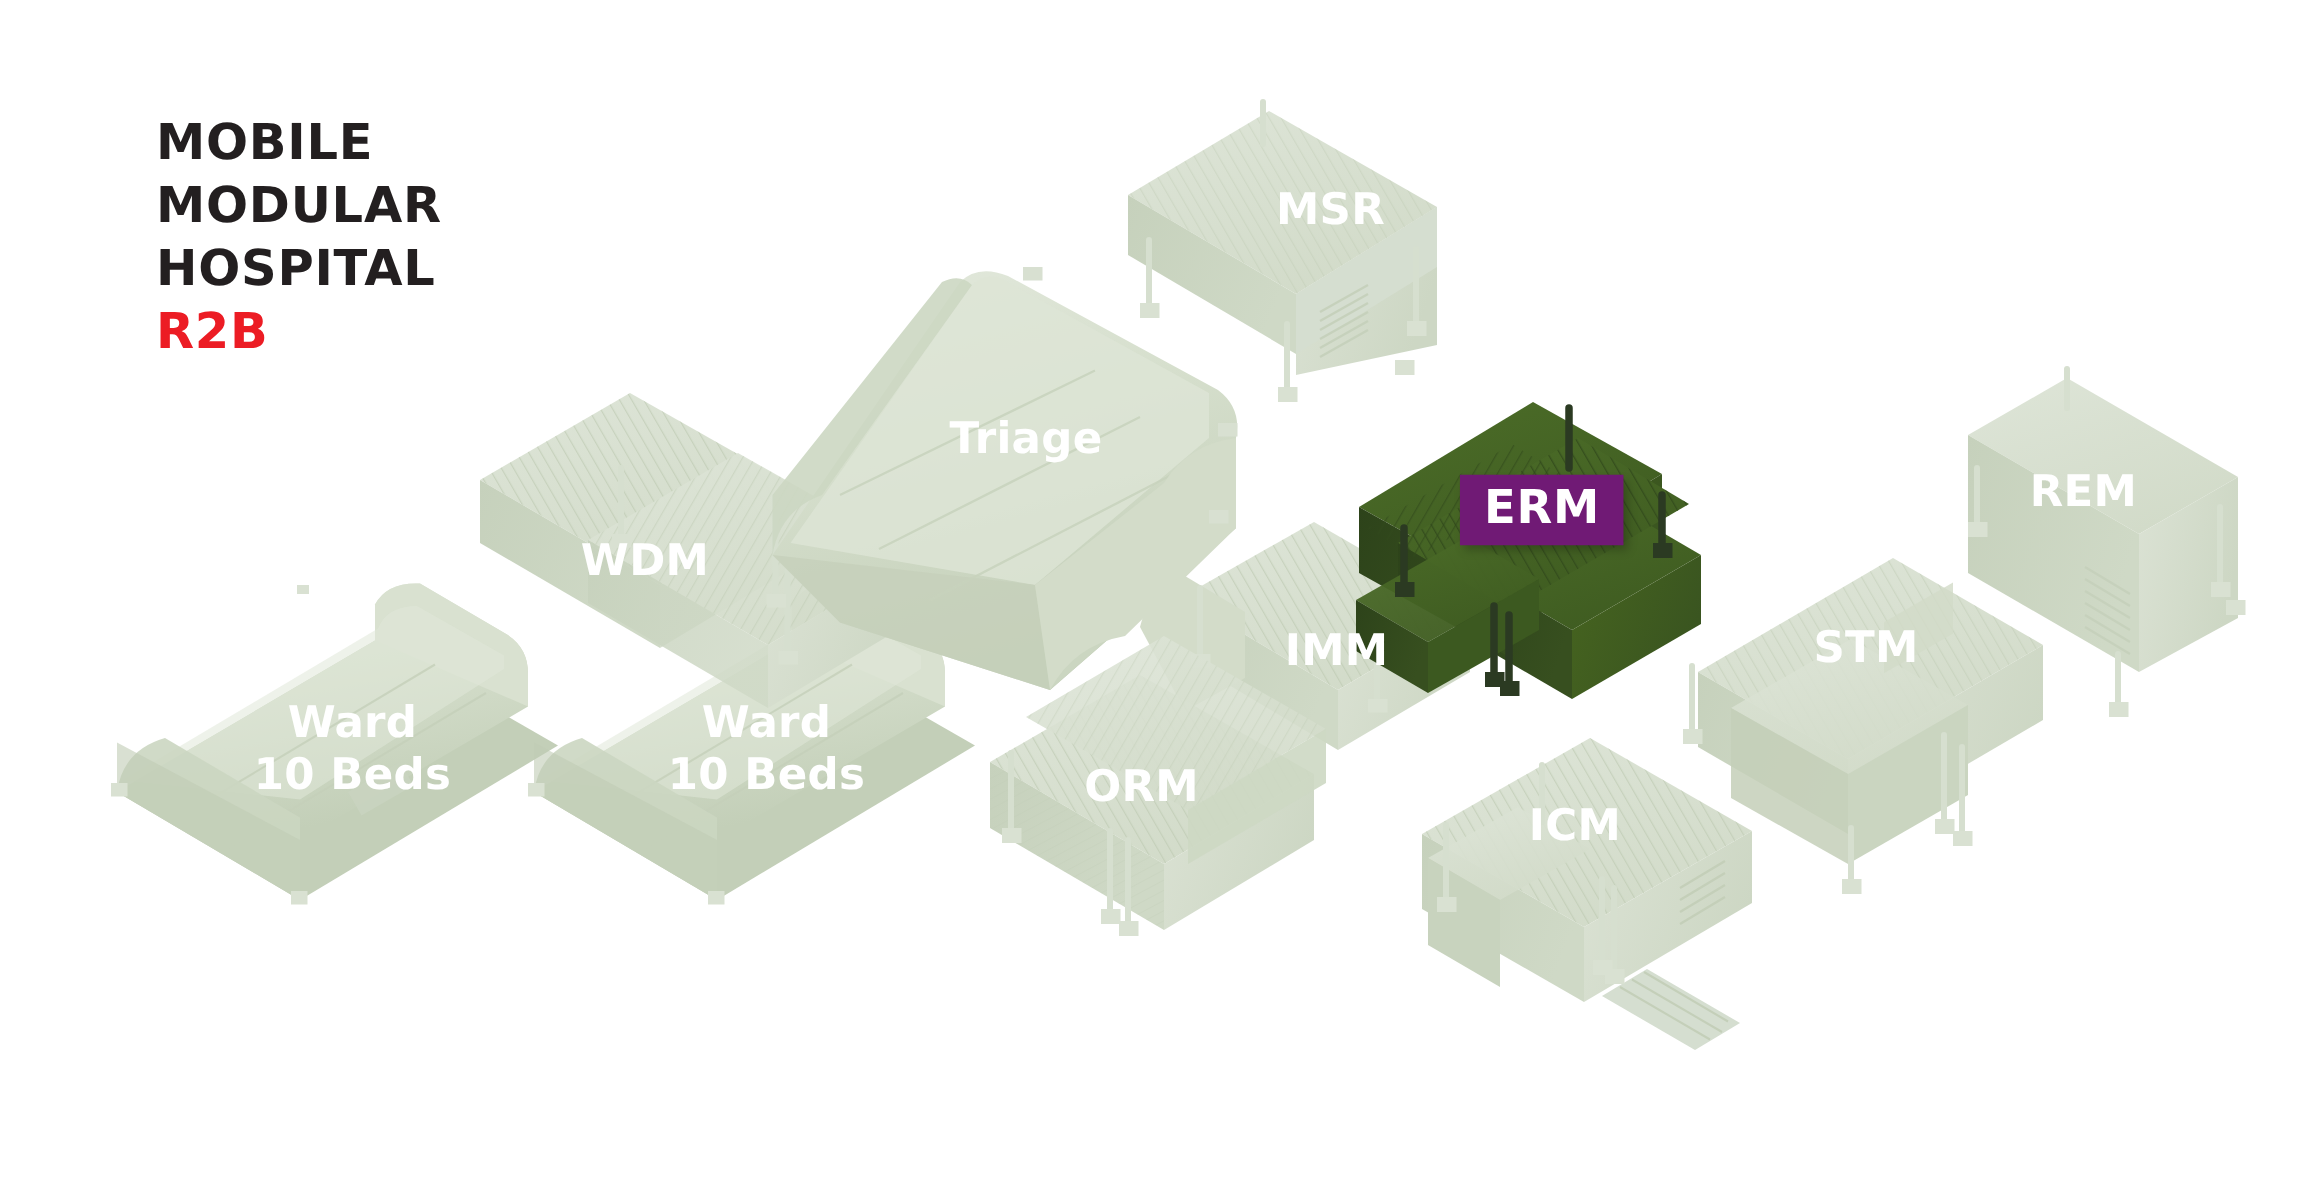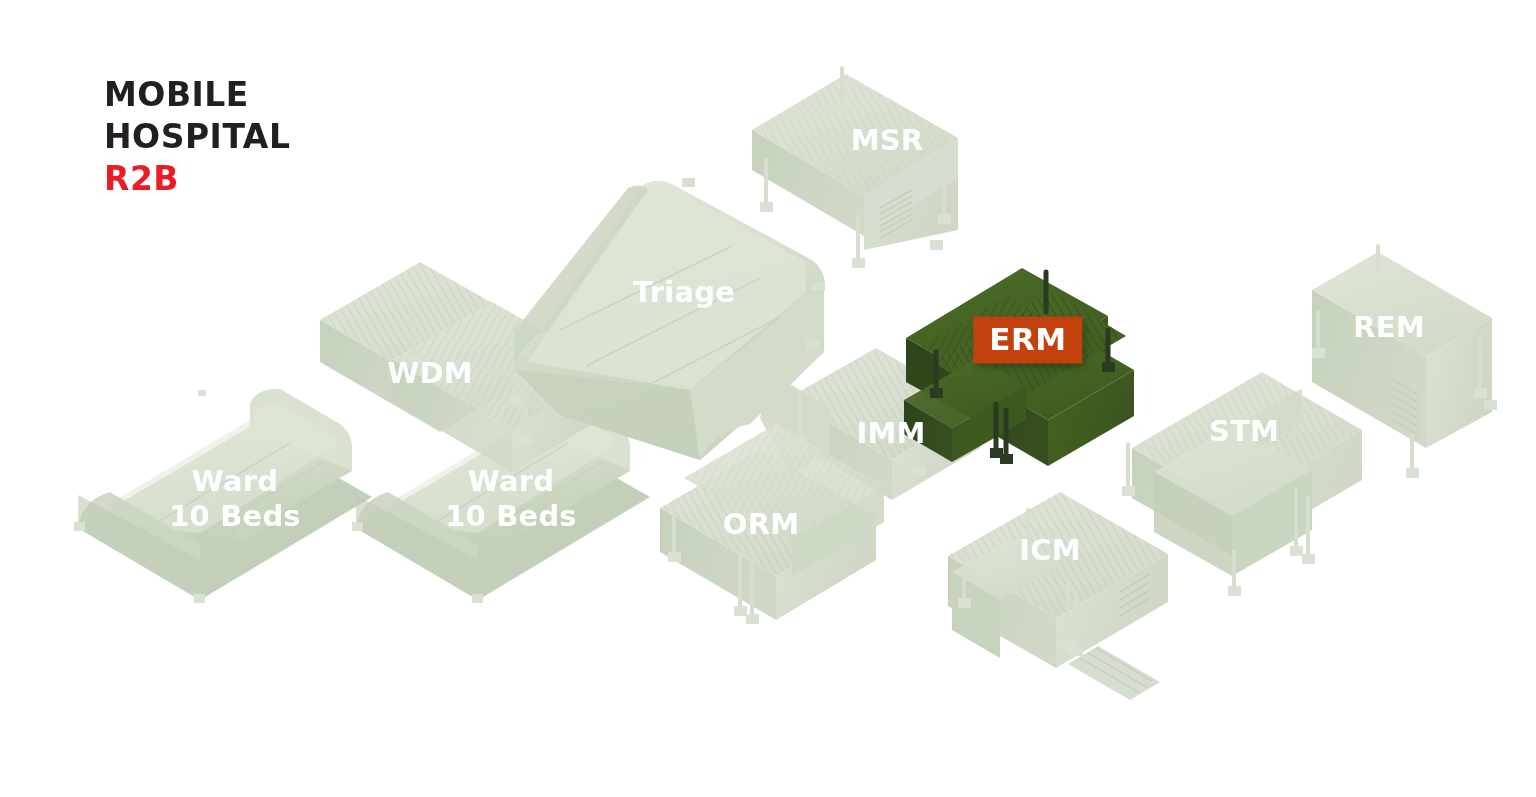--- a/index.html
+++ b/index.html
@@ -70,40 +70,41 @@
     text-align: center;
     white-space: nowrap;
     letter-spacing: 0.2px;
     user-select: none;
   }
   .bldg-label.two-line { line-height: 35px; }
 
   .badge-label {
     position: absolute;
     transform: translate(-50%, -50%);
-    background: #c2410c;
+    background: #701a75;
     color: #ffffff;
     font-family: "DejaVu Sans", "Liberation Sans", sans-serif;
     font-weight: bold;
     font-size: 31px;
     line-height: 31px;
     padding: 7px 16px 9px 16px;
     letter-spacing: 0.5px;
     white-space: nowrap;
     user-select: none;
     box-shadow: 3px 4px 6px rgba(0,0,0,0.22);
   }
 </style>
 </head>
 <body>
 
 <div id="stage">
 
   <div id="title-block">
     <div class="tline">MOBILE</div>
+    <div class="tline">MODULAR</div>
     <div class="tline">HOSPITAL</div>
     <div class="tline accent">R2B</div>
   </div>
 
   <div id="scene">
     <svg viewBox="0 0 1536 797" xmlns="http://www.w3.org/2000/svg">
       <defs>
 
         <linearGradient id="fTop" x1="0" y1="0" x2="0.6" y2="1">
           <stop offset="0" stop-color="#dee5d8"></stop>

